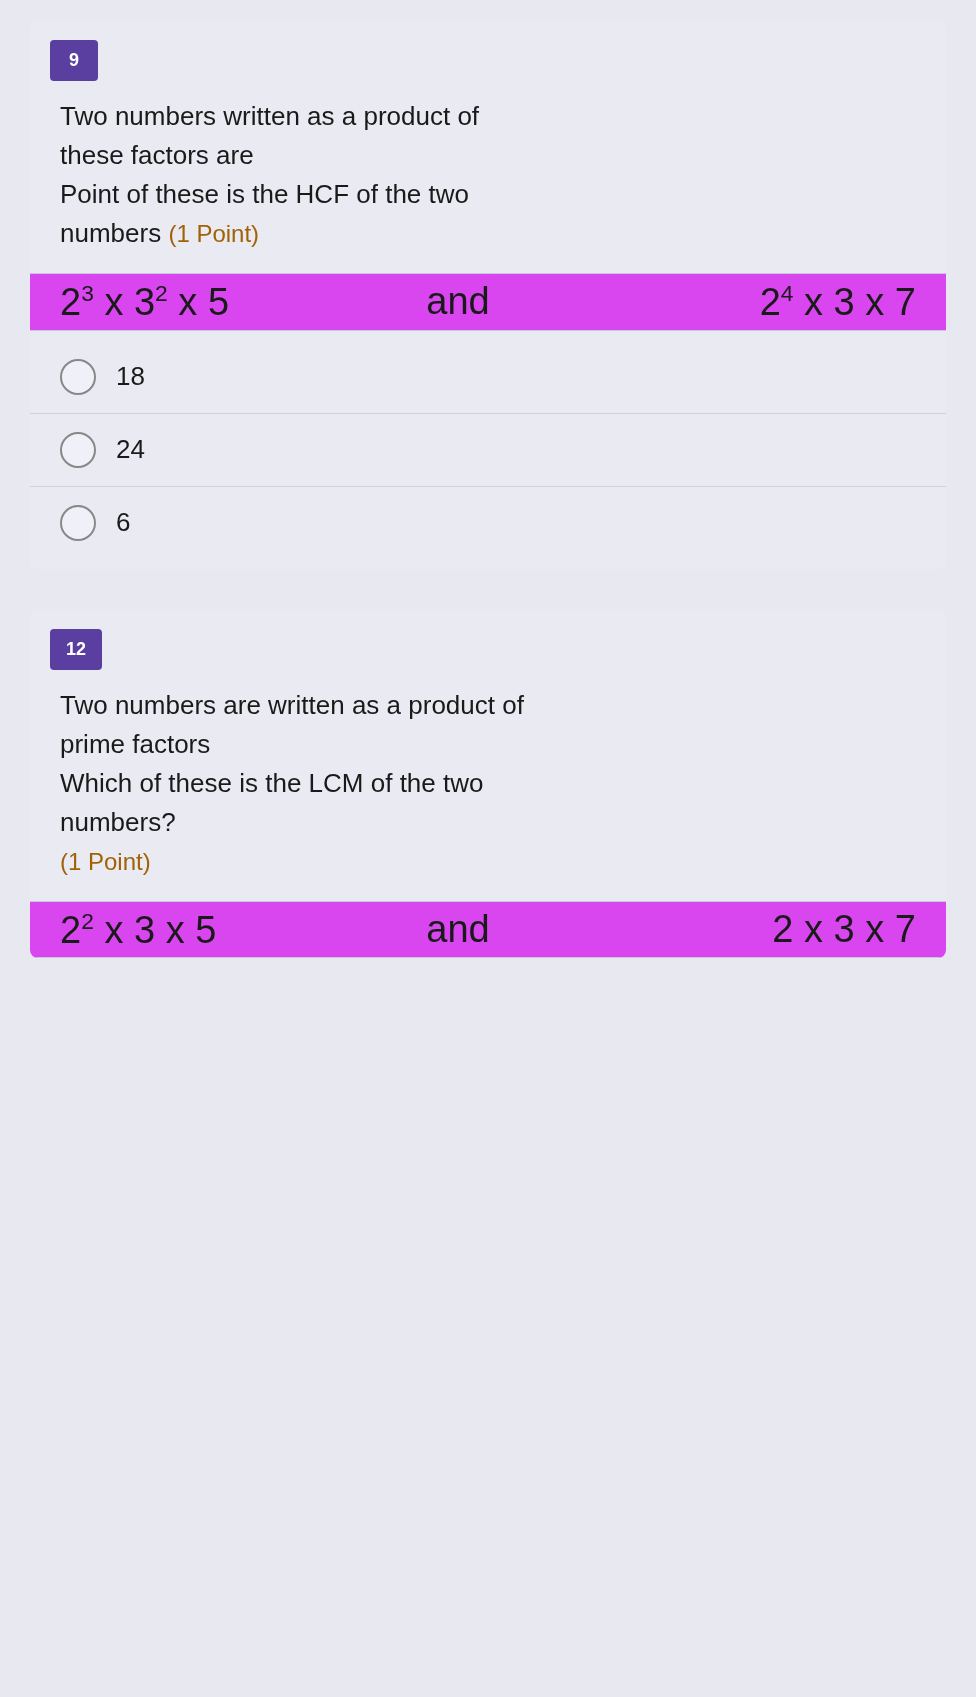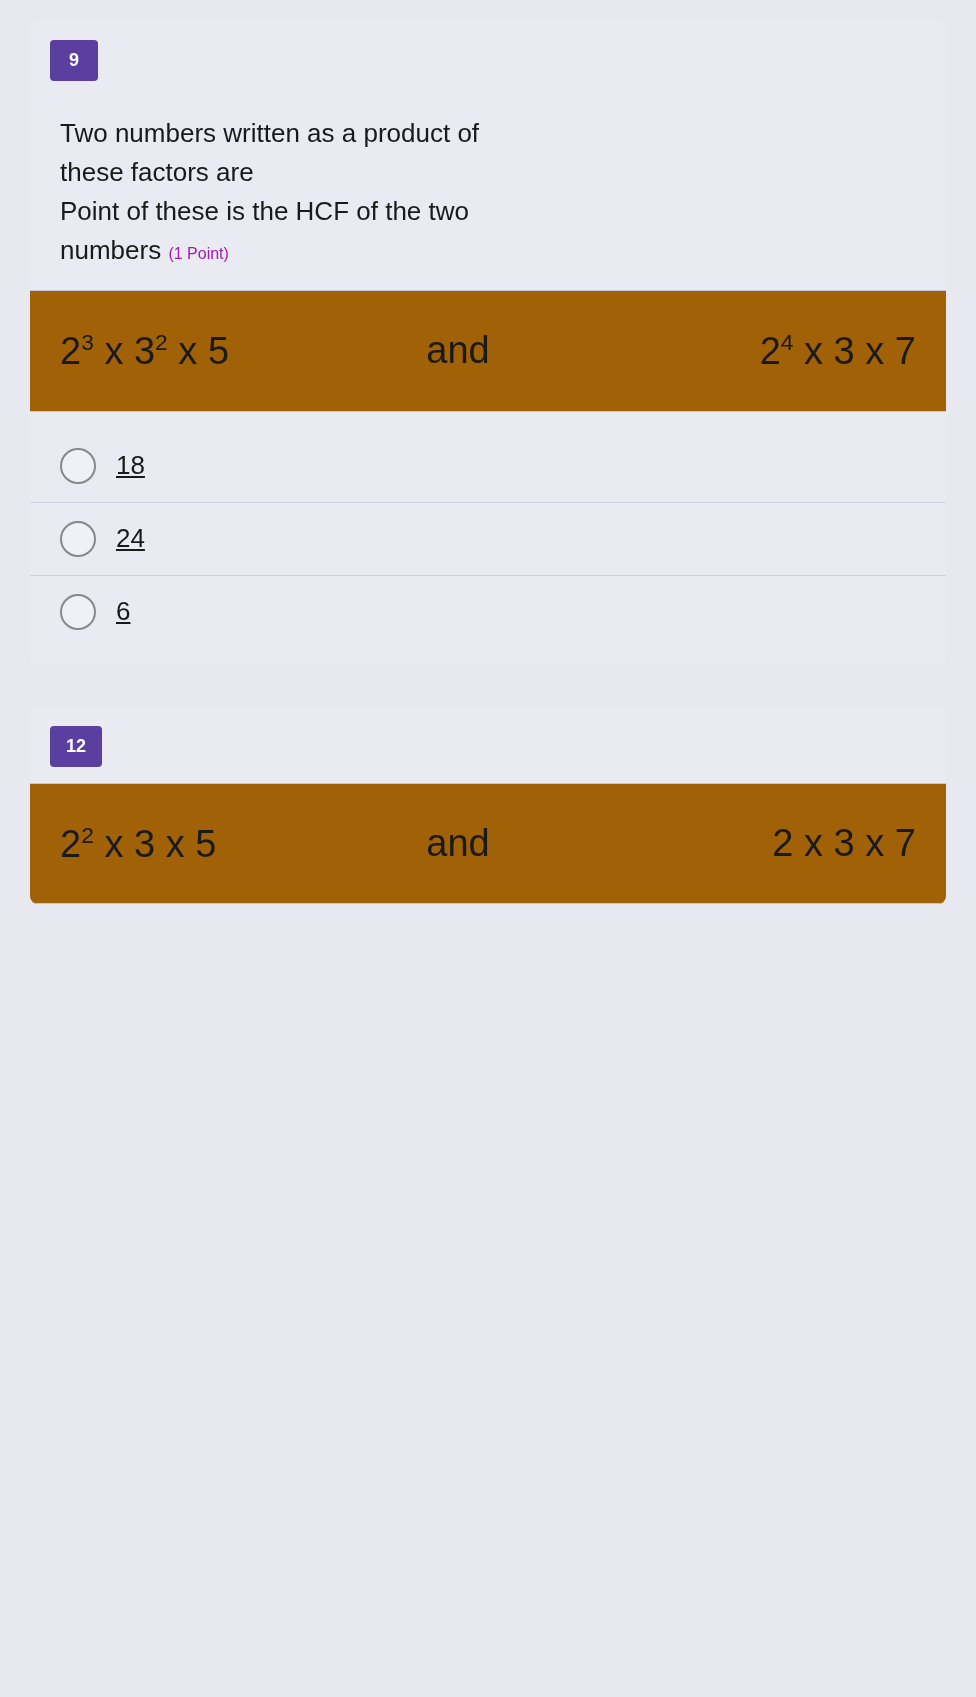--- a/index.html
+++ b/index.html
@@ -35,31 +35,30 @@
       font-weight: bold;
       min-width: 48px;
       text-align: center;
     }
 
     .question-text {
       padding: 0 30px 20px 30px;
       font-size: 26px;
       line-height: 1.5;
       color: #1a1a1a;
-      margin-top: 17px;
     }
 
     .question-text .point {
-      color: #a21caf;
-      font-size: 16px;
+      color: #a16207;
+      font-size: 24px;
     }
 
     .expression-row {
-      background-color: #a16207;
-      padding: 38px 30px;
+      background-color: #d946ef;
+      padding: 6px 30px;
       display: flex;
       align-items: center;
       font-size: 38px;
       gap: 8px;
       border-top: 1px solid #c8c8d8;
       border-bottom: 1px solid #c8c8d8;
     }
 
     .expr-left {
       flex: 1;
@@ -76,22 +75,21 @@
       text-align: right;
       padding-left: 60px;
     }
 
     sup {
       font-size: 0.6em;
       vertical-align: super;
     }
 
     .options-section {
-      padding: 18px 0;
-      text-decoration: underline;
+      padding: 10px 0;
     }
 
     .option-item {
       display: flex;
       align-items: center;
       padding: 18px 30px;
       font-size: 26px;
       gap: 20px;
       border-bottom: 1px solid #d0d0de;
     }
@@ -158,20 +156,29 @@
       <div class="radio-circle"></div>
       <span class="option-label">6</span>
     </div>
   </div>
 </div>
 
 <div class="separator"></div>
 
 <div class="question-card">
   <div class="question-header">12</div>
+  <div class="question-text">
+    <span>Two numbers are written as a product of</span><br>
+    <span>prime factors</span><br>
+    <span>Which of these is the</span>
+    <span class="bold">LCM</span>
+    <span>of the two</span><br>
+    <span>numbers?</span><br>
+    <span class="point">(1 Point)</span>
+  </div>
 
   <div class="expression-row">
     <span class="expr-left">
       2<sup>2</sup> x 3 x 5
     </span>
     <span class="expr-and bold">and</span>
     <span class="expr-right">
       2 x 3 x 7
     </span>
   </div>

